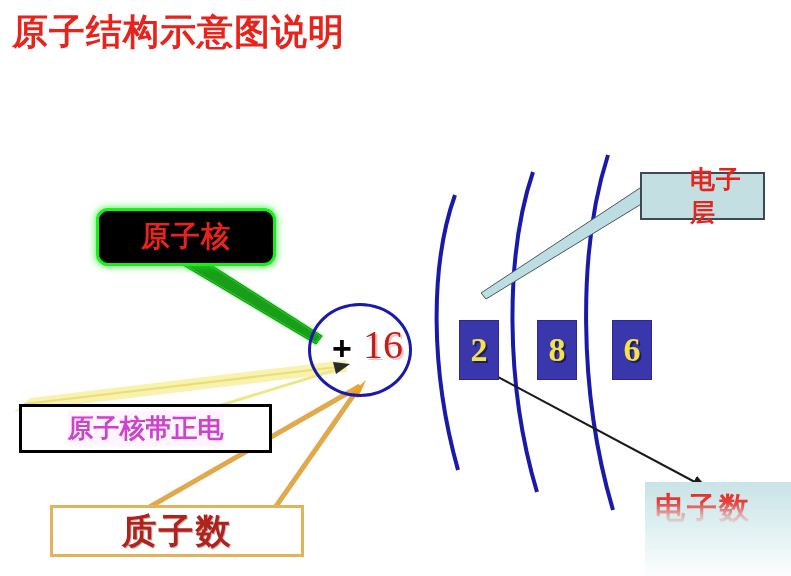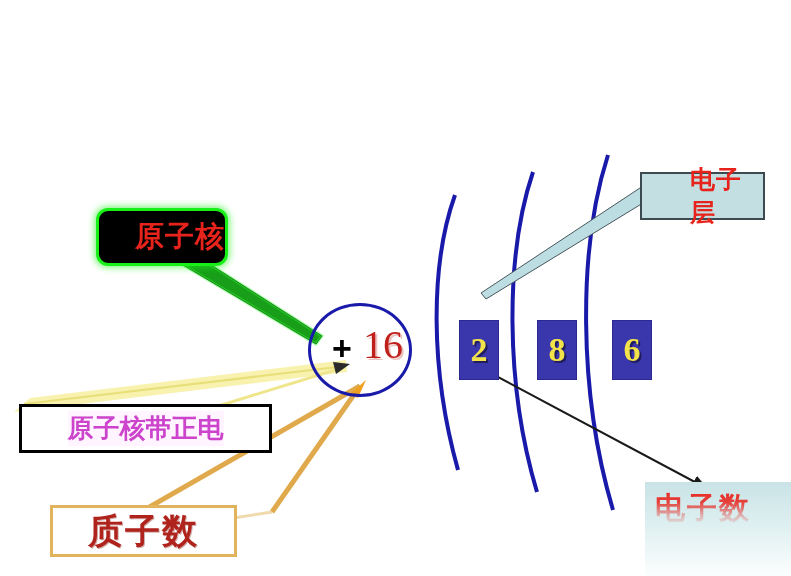--- a/index.html
+++ b/index.html
@@ -104,29 +104,29 @@
   }
   #e-box-1 { left: 459px; top: 320px; }
   #e-box-2 { left: 537px; top: 320px; }
   #e-box-3 { left: 612px; top: 320px; }
 
   
   #callout-nucleus {
     position: absolute;
     left: 96px;
     top: 208px;
-    width: 132px;
+    width: 180px;
     height: 58px;
     background: #000000;
     border: 3px solid #16f016;
     border-radius: 12px;
     box-sizing: border-box;
     display: flex;
     align-items: center;
-    justify-content: flex-end;
+    justify-content: center;
     box-shadow: 0 0 6px 2px rgba(30,240,30,0.55);
     z-index: 4;
   }
   #callout-nucleus-label {
     font-size: 29px;
     font-weight: bold;
     color: #e8231c;
     letter-spacing: 1px;
     font-family: "Liberation Serif", "DejaVu Serif", serif;
   }
@@ -153,21 +153,21 @@
     letter-spacing: 0px;
     background: rgba(255,235,255,0.55);
     font-family: "Liberation Serif", "DejaVu Serif", serif;
   }
 
   
   #callout-proton {
     position: absolute;
     left: 50px;
     top: 505px;
-    width: 187px;
+    width: 254px;
     height: 52px;
     background: #ffffff;
     border: 3px solid #e0b35c;
     box-sizing: border-box;
     display: flex;
     align-items: center;
     justify-content: center;
     z-index: 4;
   }
   #callout-proton-label {
@@ -268,20 +268,21 @@
 
     <g>
       <polygon points="481,293 643,186 643,203 486,299" fill="#bcdde1" stroke="#48565e" stroke-width="1"></polygon>
     </g>
 
     <g>
       <line x1="481" y1="368" x2="708" y2="489" stroke="#1a1a1a" stroke-width="2" marker-end="url(#arrowBlack)"></line>
     </g>
   </svg>
 
+  <div id="title">原子结构示意图说明</div>
 
 
   <div id="nucleus"></div>
   <div id="nucleus-plus">+</div>
   <div id="nucleus-charge">16</div>
 
   <div id="e-box-1" class="e-box">2</div>
   <div id="e-box-2" class="e-box">8</div>
   <div id="e-box-3" class="e-box">6</div>
 

